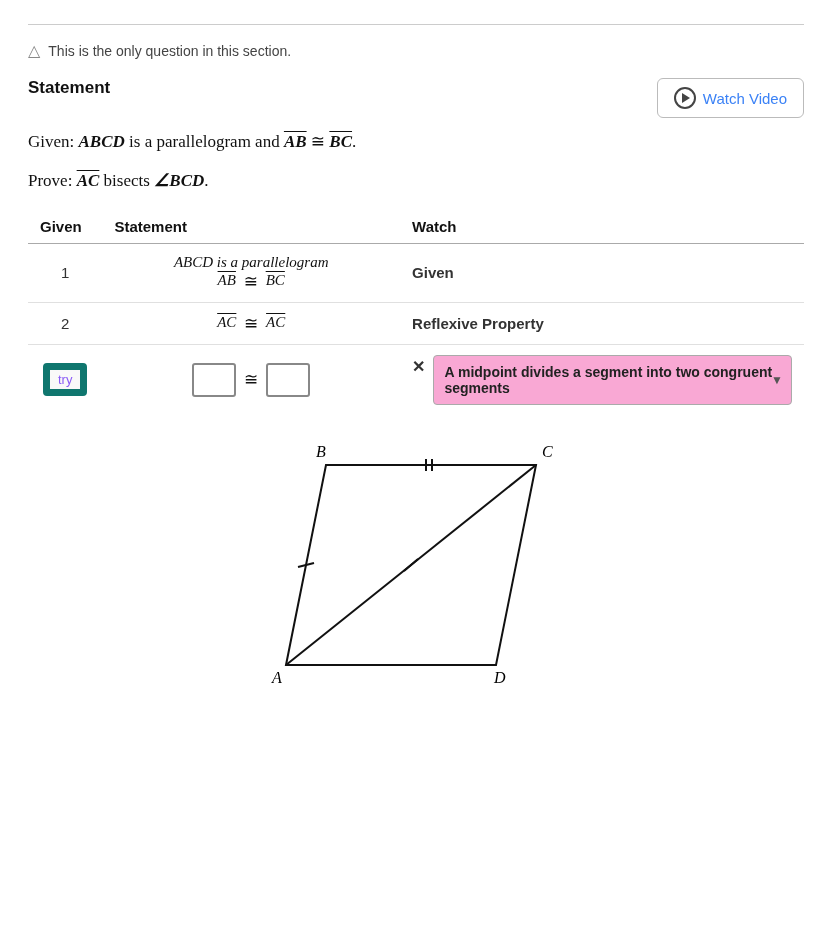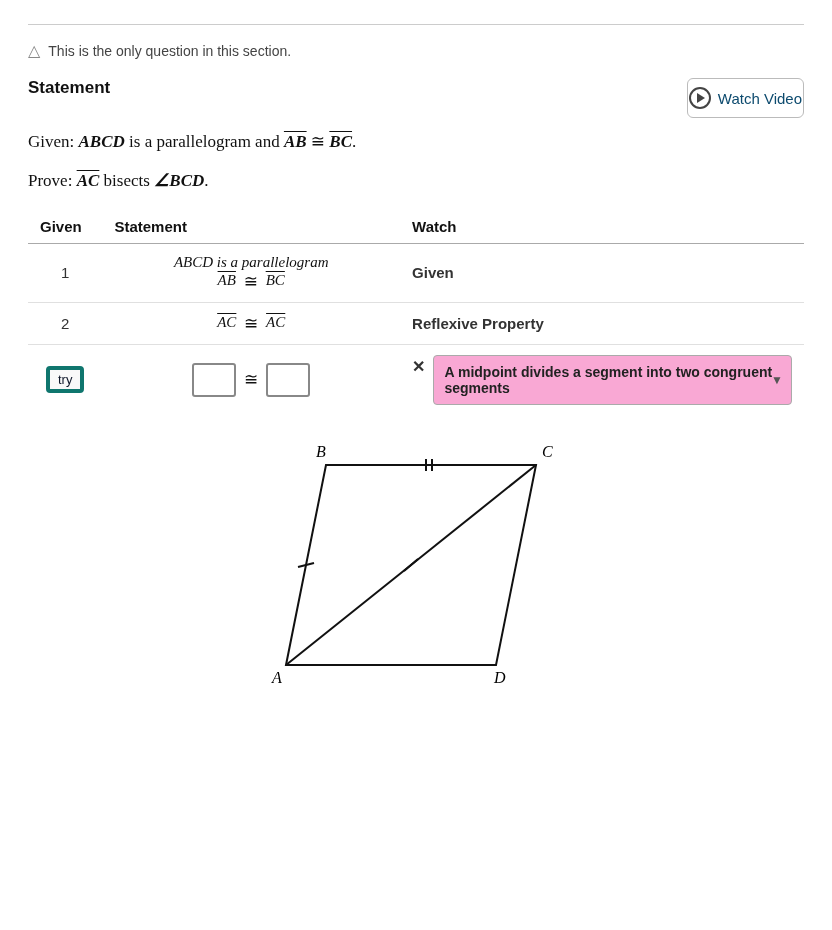--- a/index.html
+++ b/index.html
@@ -51,25 +51,25 @@
       font-weight: bold;
       font-family: Arial, sans-serif;
     }
     .watch-video-btn {
       display: flex;
       align-items: center;
       gap: 7px;
       background: #fff;
       border: 1.5px solid #bbb;
       border-radius: 6px;
-      padding: 8px 1px;
+      padding: 8px 16px;
       font-size: 15px;
       font-family: Arial, sans-serif;
       cursor: pointer;
-      color: #0c4a6e;
+      color: #3b82f6;
     }
     .watch-video-btn .play-icon {
       width: 22px;
       height: 22px;
       border-radius: 50%;
       border: 2px solid #444;
       display: flex;
       align-items: center;
       justify-content: center;
       flex-shrink: 0;
@@ -121,26 +121,26 @@
       font-family: Liberation Serif, serif;
     }
     .reason-cell {
       font-family: Arial, sans-serif;
       font-size: 14px;
       color: #333;
       font-weight: bold;
     }
     .try-btn {
       display: inline-block;
-      border: 4px solid #0f766e;
+      border: 7px solid #0f766e;
       border-radius: 4px;
       padding: 2px 8px;
       font-size: 13px;
       font-family: Arial, sans-serif;
-      color: #0f172a;
+      color: #8b5cf6;
       background: #f9f9f9;
     }
     .input-box {
       display: inline-block;
       width: 44px;
       height: 34px;
       border: 2px solid #888;
       border-radius: 3px;
       vertical-align: middle;
       background: #fff;

